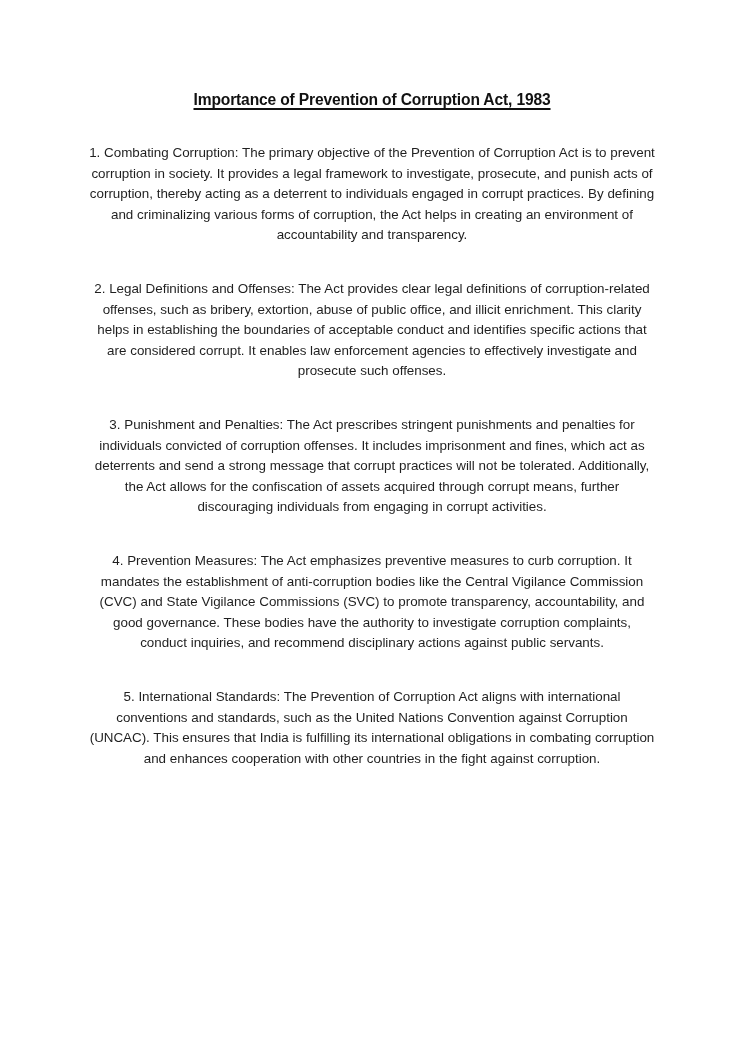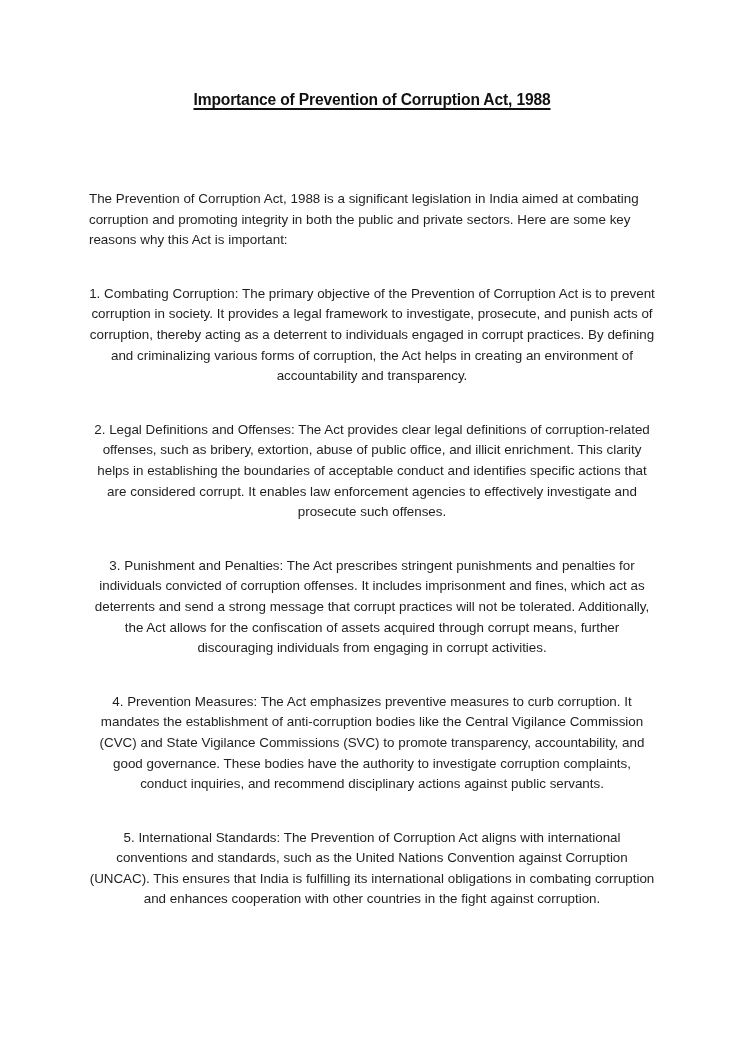--- a/index.html
+++ b/index.html
@@ -77,26 +77,25 @@
     height: 120px;
   }
 </style>
 </head>
 <body>
 
 <div class="page">
   <div class="content">
 
     <h1 class="doc-title">
-      <span class="title-text">Importance of Prevention of Corruption Act, 1988</span>
+      <span class="title-text">Importance of Prevention of Corruption Act, 1983</span>
     </h1>
 
     <div class="body-block">
 
-      <p class="para intro">The Prevention of Corruption Act, 1988 is a significant legislation in India aimed at combating corruption and promoting integrity in both the public and private sectors. Here are some key reasons why this Act is important:</p>
 
       <p class="para numbered">1. Combating Corruption: The primary objective of the Prevention of Corruption Act is to prevent corruption in society. It provides a legal framework to investigate, prosecute, and punish acts of corruption, thereby acting as a deterrent to individuals engaged in corrupt practices. By defining and criminalizing various forms of corruption, the Act helps in creating an environment of accountability and transparency.</p>
 
       <p class="para numbered">2. Legal Definitions and Offenses: The Act provides clear legal definitions of corruption-related offenses, such as bribery, extortion, abuse of public office, and illicit enrichment. This clarity helps in establishing the boundaries of acceptable conduct and identifies specific actions that are considered corrupt. It enables law enforcement agencies to effectively investigate and prosecute such offenses.</p>
 
       <p class="para numbered">3. Punishment and Penalties: The Act prescribes stringent punishments and penalties for individuals convicted of corruption offenses. It includes imprisonment and fines, which act as deterrents and send a strong message that corrupt practices will not be tolerated. Additionally, the Act allows for the confiscation of assets acquired through corrupt means, further discouraging individuals from engaging in corrupt activities.</p>
 
       <p class="para numbered">4. Prevention Measures: The Act emphasizes preventive measures to curb corruption. It mandates the establishment of anti-corruption bodies like the Central Vigilance Commission (CVC) and State Vigilance Commissions (SVC) to promote transparency, accountability, and good governance. These bodies have the authority to investigate corruption complaints, conduct inquiries, and recommend disciplinary actions against public servants.</p>
 
       <p class="para numbered">5. International Standards: The Prevention of Corruption Act aligns with international conventions and standards, such as the United Nations Convention against Corruption (UNCAC). This ensures that India is fulfilling its international obligations in combating corruption and enhances cooperation with other countries in the fight against corruption.</p>

